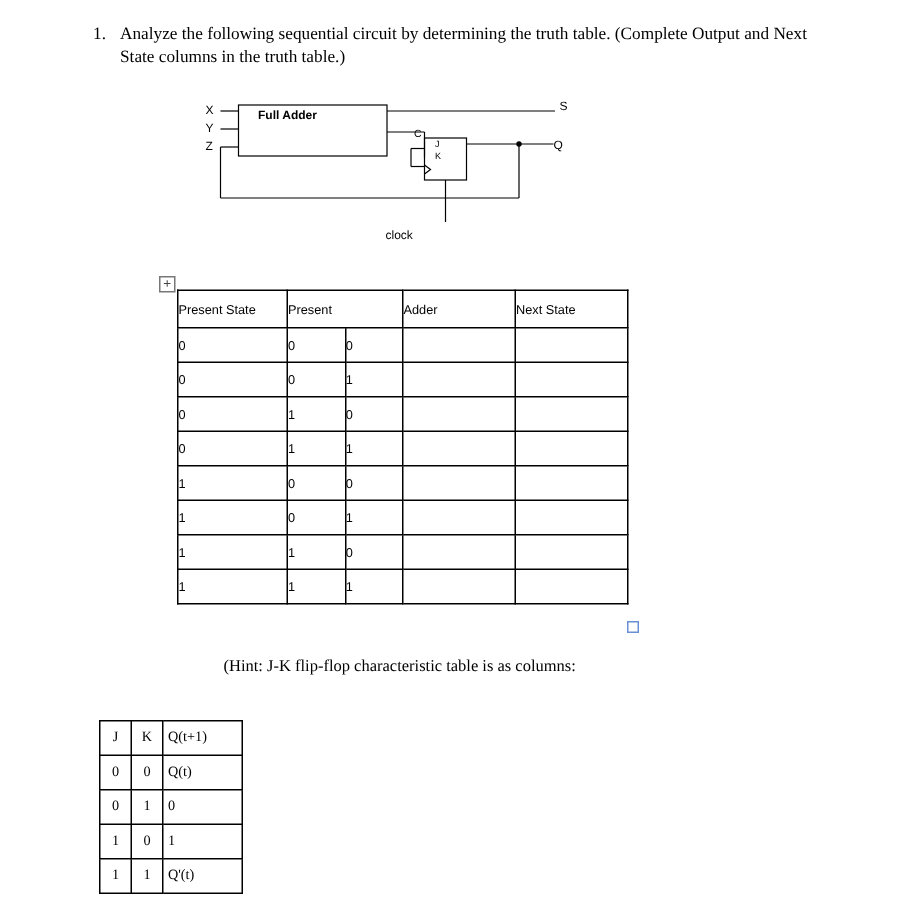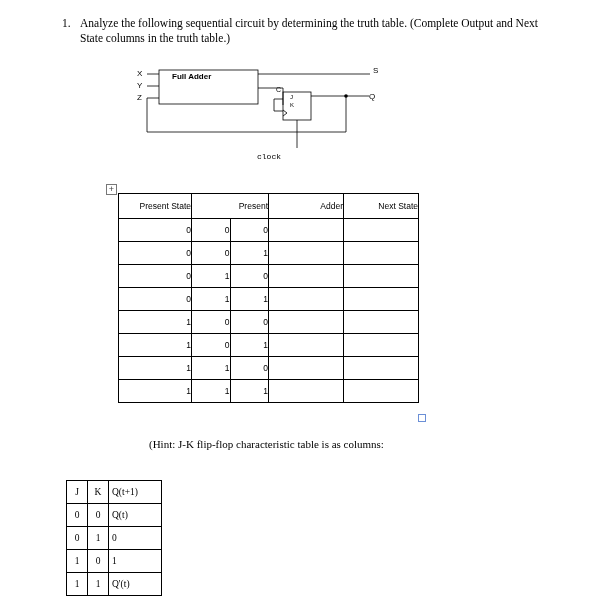--- a/index.html
+++ b/index.html
@@ -3,21 +3,21 @@
 <meta charset="utf-8">
 <style>
   html, body { margin:0; padding:0; background:#fff; }
   body { width:615px; height:604px; position:relative; overflow:hidden; font-family:"Liberation Serif", serif; color:#000; }
   .question { position:absolute; left:62px; top:16px; width:490px; font-size:11.5px; line-height:15px; }
   .question .num { position:absolute; left:0; top:0; }
   .question .txt { position:absolute; left:18px; top:0; width:472px; }
   .circuit { position:absolute; left:0; top:0; width:615px; height:180px; }
   .lbl { position:absolute; font-size:8px; font-family:"Liberation Sans", sans-serif; }
   table.truth { position:absolute; left:118px; top:193px; border-collapse:collapse; font-family:"Liberation Sans", sans-serif; font-size:8.5px; }
-  table.truth td { border:1.5px solid #000; text-align:right; padding:0; height:22px; }
+  table.truth td { border:1.5px solid #000; text-align:left; padding:0; height:22px; }
   .anchor { position:absolute; left:106px; top:184px; width:9px; height:9px; border:1px solid #777; font-size:9px; line-height:9px; text-align:center; color:#444; font-family:"Liberation Sans", sans-serif; }
   .handle { position:absolute; left:418px; top:414px; width:6px; height:6px; border:1px solid #6b8fd6; background:#fff; }
   .hint { position:absolute; left:149px; top:438px; font-size:11px; }
   table.jk { position:absolute; left:66px; top:480px; border-collapse:collapse; font-size:9.5px; }
   table.jk td { border:1px solid #000; height:22px; padding:0 3px; }
   table.jk td.c { text-align:center; }
 </style>
 </head>
 <body>
 
@@ -57,21 +57,21 @@
 
 <span class="lbl" style="left:137px;top:69px;">X</span>
 <span class="lbl" style="left:137px;top:81px;">Y</span>
 <span class="lbl" style="left:137px;top:93px;">Z</span>
 <span class="lbl" style="left:172px;top:72px;font-weight:bold;">Full Adder</span>
 <span class="lbl" style="left:373px;top:66px;">S</span>
 <span class="lbl" style="left:369px;top:92px;">Q</span>
 <span class="lbl" style="left:276px;top:86px;font-size:7px;">C</span>
 <span class="lbl" style="left:290px;top:94px;font-size:6px;">J</span>
 <span class="lbl" style="left:290px;top:102px;font-size:6px;">K</span>
-<span class="lbl" style="left:257px;top:152px;font-family:Liberation Mono, monospace;">clock</span>
+<span class="lbl" style="left:257px;top:152px;">clock</span>
 
 <div class="anchor">+</div>
 
 <table class="truth">
   <tbody>
       <tr>
     <td style="width:72px;height:24px;">Present State</td>
     <td colspan="2" style="width:76px;">Present</td>
     <td style="width:74px;">Adder</td>
     <td style="width:74px;">Next State</td>

